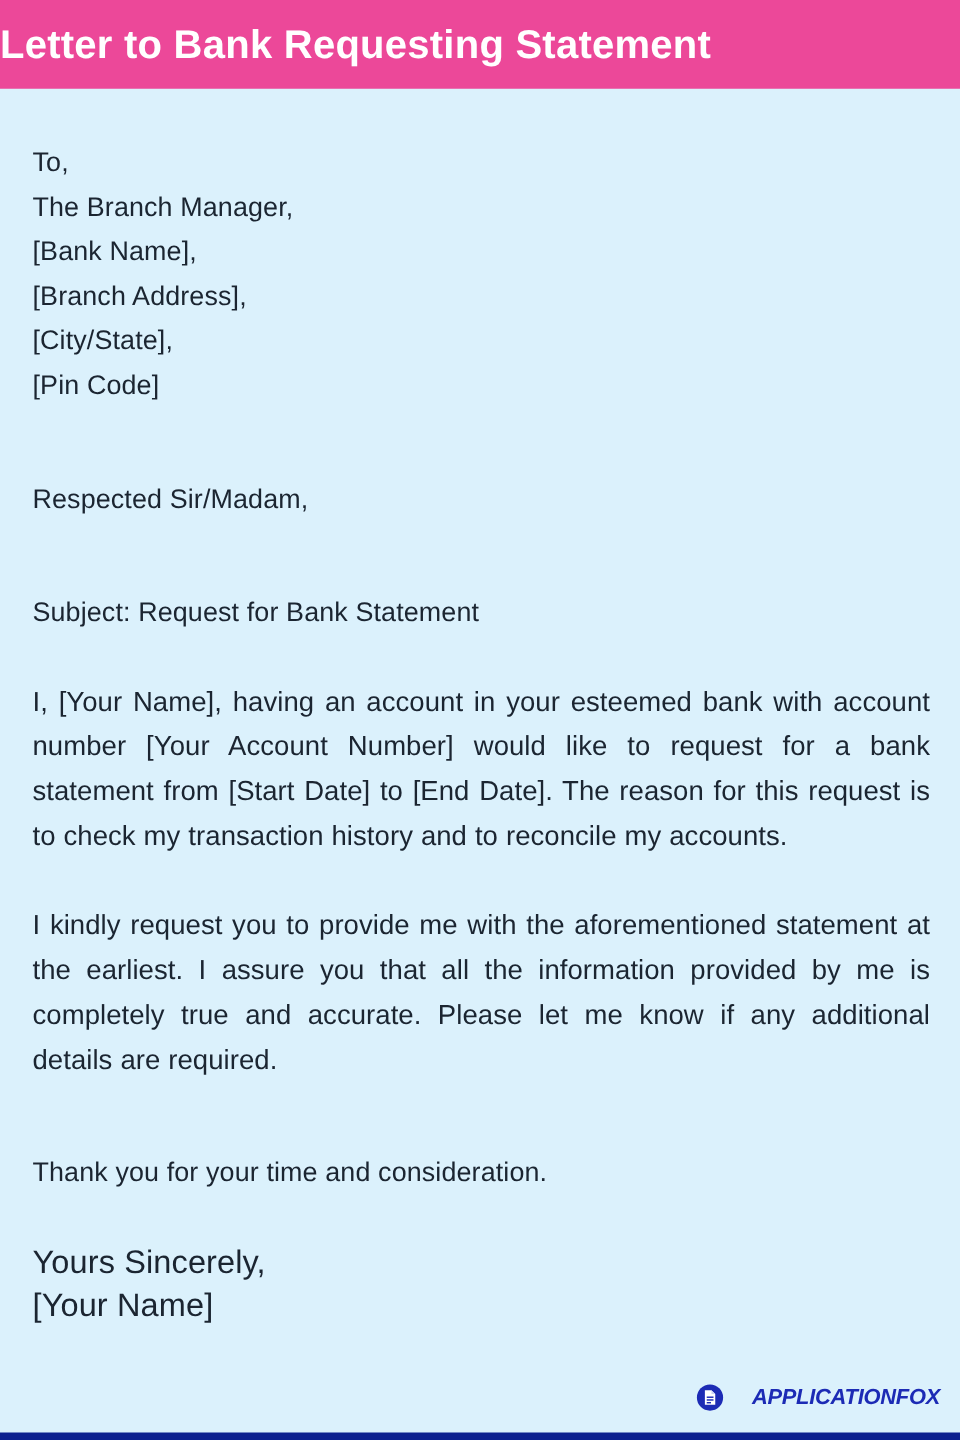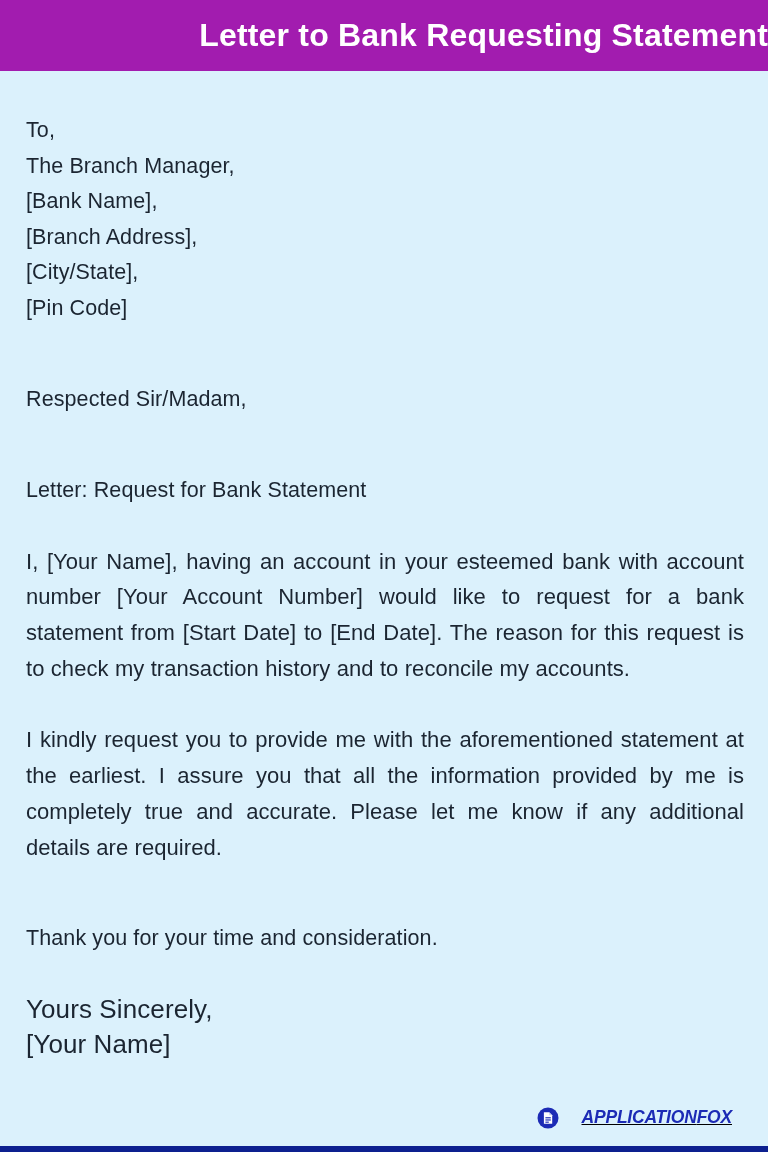--- a/index.html
+++ b/index.html
@@ -16,24 +16,24 @@
     box-sizing: border-box;
   }
 
   
   .header-bar {
     position: absolute;
     top: 0;
     left: 0;
     width: 768px;
     height: 71px;
-    background: #a21caf;
+    background: #ec4899;
     display: flex;
     align-items: center;
-    justify-content: flex-end;
+    justify-content: flex-start;
     box-sizing: border-box;
   }
   .header-title {
     color: #ffffff;
     font-family: "Liberation Sans", sans-serif;
     font-size: 32px;
     font-weight: bold;
     letter-spacing: 0.2px;
     line-height: 1.1;
     text-align: center;
@@ -84,26 +84,25 @@
   .closing-block {
     font-size: 26px;
     line-height: 35.5px;
     white-space: pre-line;
     letter-spacing: 0.1px;
   }
 
   
   .footer-logo {
     position: absolute;
-    right: 36px;
+    right: 16px;
     bottom: 23px;
     display: flex;
     align-items: center;
     gap: 23px;
-    text-decoration: underline;
   }
   .logo-mark {
     width: 22px;
     height: 22px;
     flex: 0 0 auto;
     display: block;
   }
   .logo-text {
     font-family: "Liberation Sans", sans-serif;
     font-size: 17.5px;
@@ -146,21 +145,21 @@
 [Branch Address],
 [City/State],
 [Pin Code]</div>
 
   <div class="spacer-line"></div>
 
   <div class="single-line">Respected Sir/Madam,</div>
 
   <div class="spacer-line"></div>
 
-  <div class="single-line">Letter: Request for Bank Statement</div>
+  <div class="single-line">Subject: Request for Bank Statement</div>
 
   <div class="spacer-line"></div>
 
   <div class="para">I, [Your Name], having an account in your esteemed bank with account number [Your Account Number] would like to request for a bank statement from [Start Date] to [End Date]. The reason for this request is to check my transaction history and to reconcile my accounts.</div>
 
   <div class="spacer-line"></div>
 
   <div class="para">I kindly request you to provide me with the aforementioned statement at the earliest. I assure you that all the information provided by me is completely true and accurate. Please let me know if any additional details are required.</div>
 
   <div class="spacer-line"></div>

